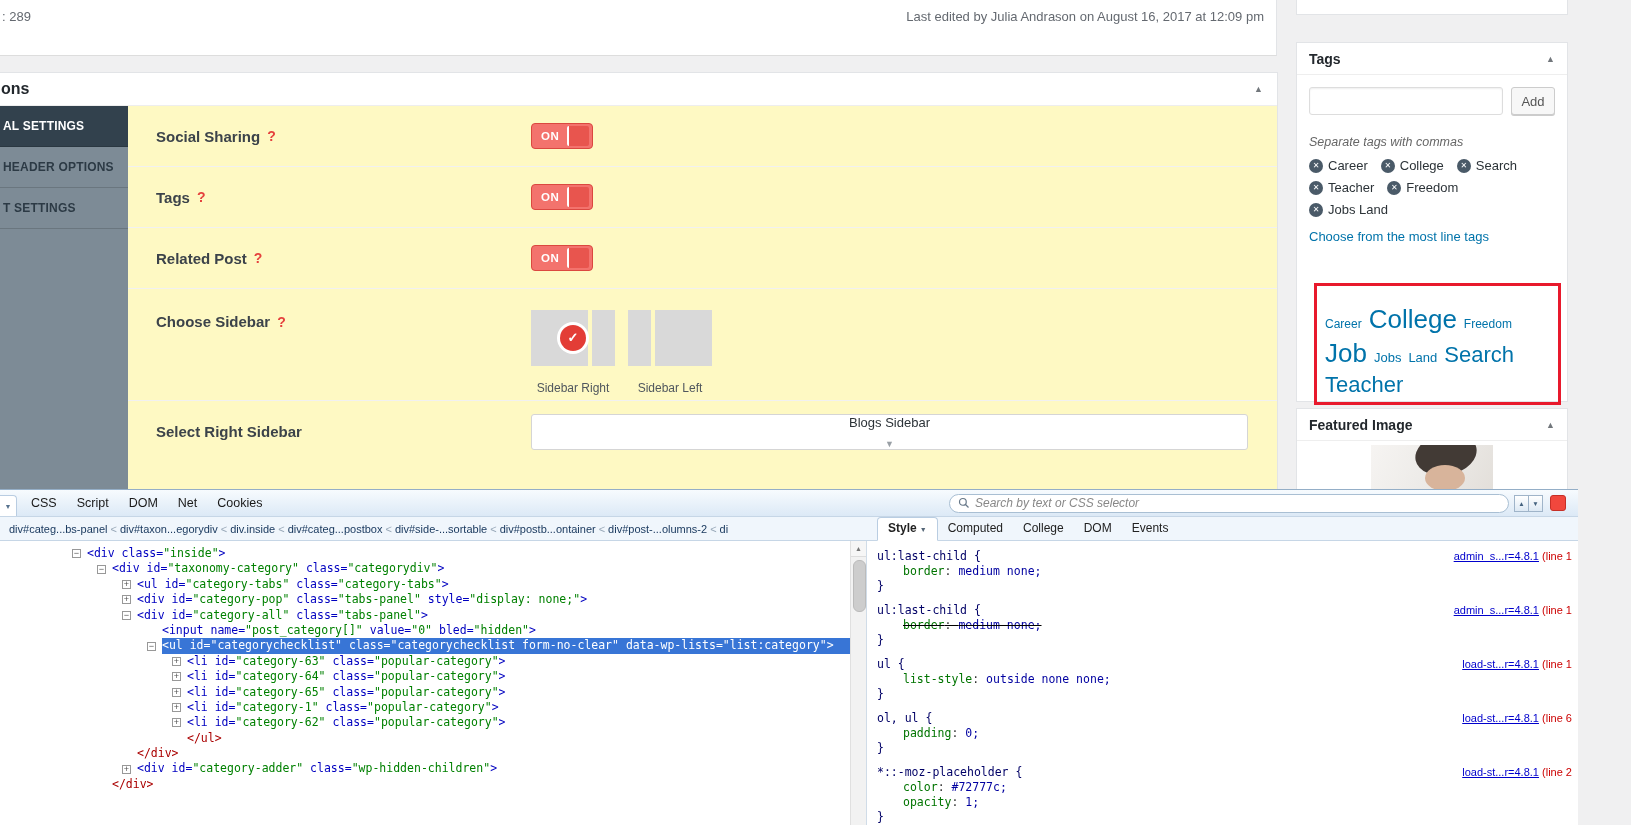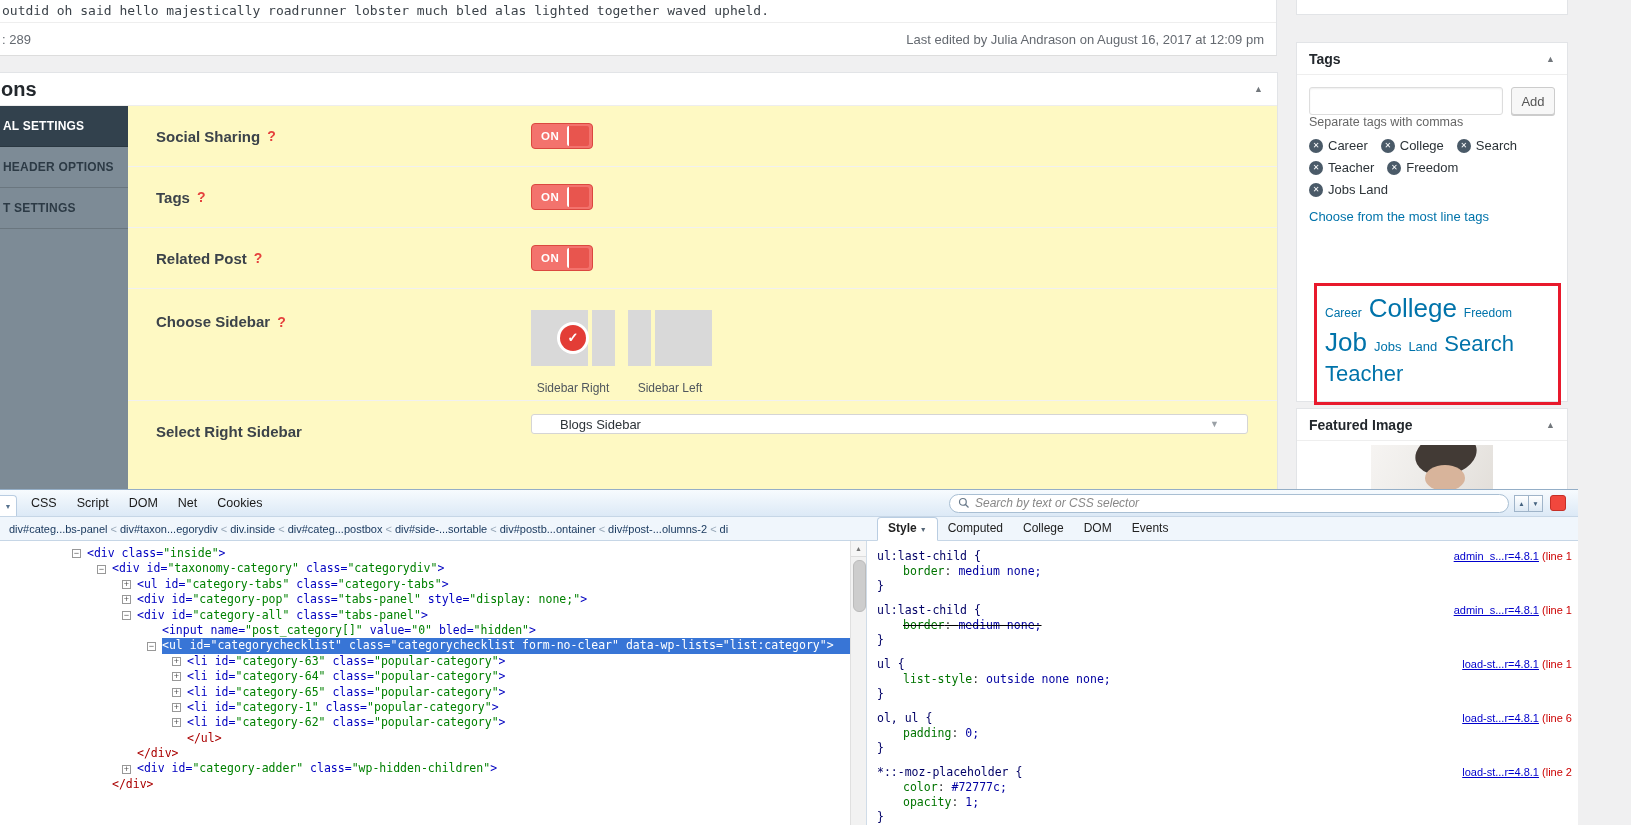--- a/index.html
+++ b/index.html
@@ -9,21 +9,21 @@
   
   .editor-panel { position:absolute; left:0; top:0; width:1277px; height:56px; background:#fff; border-right:1px solid #e2e4e7; border-bottom:1px solid #ddd; }
   .editor-text { height:23px; padding:3px 8px 0 2px; font-family:"DejaVu Sans Mono",monospace; font-size:13px; color:#3c434a; border-bottom:1px solid #eee; white-space:nowrap; overflow:hidden; }
   .editor-status { height:32px; display:flex; align-items:center; justify-content:space-between; padding:0 12px 0 2px; font-size:13px; color:#646970; }
 
   .top-right-remnant { position:absolute; left:1296px; top:0; width:272px; height:15px; background:#fff; border:1px solid #e2e4e7; border-top:none; }
 
   
   .options-box { position:absolute; left:-10px; top:72px; width:1288px; height:418px; background:#fff; border:1px solid #e2e4e7; }
   .options-header { height:33px; display:flex; align-items:center; justify-content:space-between; padding:0 14px 0 10px; border-bottom:1px solid #eee; }
-  .box-title { font-weight:bold; font-size:20px; color:#23282d; }
+  .box-title { font-weight:bold; font-size:16px; color:#23282d; }
   .collapse-caret { color:#72777c; font-size:9px; cursor:pointer; }
   .options-body { display:flex; height:383px; }
   .options-tabs { width:137px; background:#7d8b96; flex-shrink:0; }
   .opt-tab { padding:13px 12px; font-size:12px; font-weight:bold; color:#2c3a45; border-bottom:1px solid rgba(0,0,0,.15); letter-spacing:.2px; cursor:pointer; }
   .opt-tab.active { background:#32414d; color:#fff; }
   .options-main { flex:1; background:#fef9c3; }
   .opt-row { display:flex; align-items:center; padding-left:28px; border-bottom:1px solid #f1f1f1; }
   .row-toggle { height:61px; }
   .row-label { width:375px; font-size:15px; font-weight:bold; color:#3c434a; display:flex; align-items:center; flex-shrink:0; }
   .help { color:#e5413d; margin-left:7px; font-size:14px; font-weight:bold; cursor:pointer; }
@@ -36,42 +36,42 @@
   .thumb-option { width:84px; text-align:center; cursor:pointer; }
   .thumb { position:relative; height:56px; display:flex; gap:4px; }
   .tb { background:#d9d9d9; height:100%; }
   .tb.main-full { width:100%; }
   .tb.main { flex:1; }
   .tb.strip { width:23px; }
   .sel-badge { position:absolute; left:50%; top:50%; width:26px; height:26px; margin:-13px 0 0 -13px; background:#e33d36; border-radius:50%; color:#fff; font-size:13px; font-weight:bold; line-height:26px; text-align:center; box-shadow:0 0 0 3px #fff; }
   .thumb-label { margin-top:15px; font-size:12px; color:#50575e; }
   .row-select { height:90px; align-items:flex-start; padding-top:13px; border-bottom:none; }
   .row-select .row-label { line-height:36px; }
-  .wp-select { width:717px; height:20px; background:#fff; border:1px solid #d5d5d5; border-radius:3px; display:flex; align-items:center; justify-content:space-between; padding:0 28px; font-size:13px; color:#2c3338; cursor:pointer; }
+  .wp-select { width:717px; height:36px; background:#fff; border:1px solid #d5d5d5; border-radius:3px; display:flex; align-items:center; justify-content:space-between; padding:0 28px; font-size:13px; color:#2c3338; cursor:pointer;flex-direction:column; }
   .select-caret { color:#9aa0a6; font-size:9px; }
 
   
   .side-panel { position:absolute; left:1296px; width:272px; background:#fff; border:1px solid #e2e4e7; }
   .tags-panel { top:42px; height:360px; }
   .fi-panel { top:408px; height:95px; }
   .panel-header { height:32px; display:flex; align-items:center; justify-content:space-between; padding:0 12px; border-bottom:1px solid #eee; }
   .panel-title { font-size:14px; font-weight:bold; color:#23282d; }
   .panel-body { padding:12px; position:relative; }
   .tag-input-row { display:flex; }
   .tag-input { flex:1; height:28px; border:1px solid #ddd; border-radius:3px; padding:0 8px; font-size:13px; outline:none; box-shadow:inset 0 1px 2px rgba(0,0,0,.07); font-family:inherit; }
   .add-btn { width:46px; height:28px; margin-left:8px; background:#f7f7f7; border:1px solid #ccc; border-radius:3px; color:#555; font-size:13px; box-shadow:0 1px 0 #ccc; cursor:pointer; font-family:inherit; }
-  .tag-hint { margin-top:0; font-size:12.5px; color:#666; }
+  .tag-hint { margin-top:20px; font-size:12.5px; font-style:italic; color:#666; }
   .tag-chips { margin-top:9px; }
   .chip-row { display:flex; align-items:center; margin-bottom:7px; }
   .chip { display:flex; align-items:center; margin-right:13px; }
   .chip-x { width:14px; height:14px; border-radius:50%; background:#4a5a68; color:#fff; font-size:8px; line-height:14px; text-align:center; cursor:pointer; flex-shrink:0; }
   .chip-label { margin-left:5px; font-size:13px; color:#2c3338; }
   .most-used-link { margin-top:12px; font-size:13px; color:#0073aa; cursor:pointer; }
   .red-annotation { position:absolute; left:17px; top:208px; width:247px; height:122px; border:3px solid #e8192c; }
-  .tag-cloud { padding:6px 8px; }
+  .tag-cloud { padding:17px 8px; }
   .cloud-tag { color:#0073aa; margin-right:7px; line-height:1.3; cursor:pointer; display:inline-block; }
   .fi-thumb { width:122px; height:44px; margin:4px auto 0; position:relative; overflow:hidden; background:linear-gradient(120deg,#f6f4f2 0%,#eceae7 55%,#e3dfda 100%); }
   .fi-blob1 { position:absolute; top:-12px; right:16px; width:62px; height:42px; background:#423a35; border-radius:50%; transform:rotate(-12deg); }
   .fi-blob2 { position:absolute; top:20px; right:28px; width:40px; height:26px; background:#d8b49b; border-radius:50%; }
 
   
   .devtools { position:absolute; left:0; top:489px; width:1578px; height:336px; background:#fff; border-top:1px solid #94aec7; z-index:5; }
   .dt-toolbar { height:27px; display:flex; align-items:center; background:linear-gradient(#f7fbfe,#dce9f6); border-bottom:1px solid #c6d6e6; }
   .dt-tab-sliver { width:17px; height:21px; margin-top:5px; background:#fff; border:1px solid #b9cde2; border-bottom:none; border-left:none; border-radius:0 4px 0 0; display:flex; align-items:center; justify-content:center; cursor:pointer; }
   .sliver-caret { font-size:7px; color:#56728e; }
@@ -118,21 +118,20 @@
   .prop.struck { text-decoration:line-through; }
   .pname { color:#007400; }
   .psep { color:#333; }
   .pval { color:#0000a0; }
   .rclose { color:#000066; }
 </style>
 </head>
 <body>
 
 <div class="editor-panel">
-  <div class="editor-text">outdid oh said hello majestically roadrunner lobster much bled alas lighted together waved upheld.</div>
   <div class="editor-status">
     <span>: 289</span>
     <span>Last edited by Julia Andrason on August 16, 2017 at 12:09 pm</span>
   </div>
 </div>
 
 <div class="top-right-remnant"></div>
 
 <div class="options-box">
   <div class="options-header">

